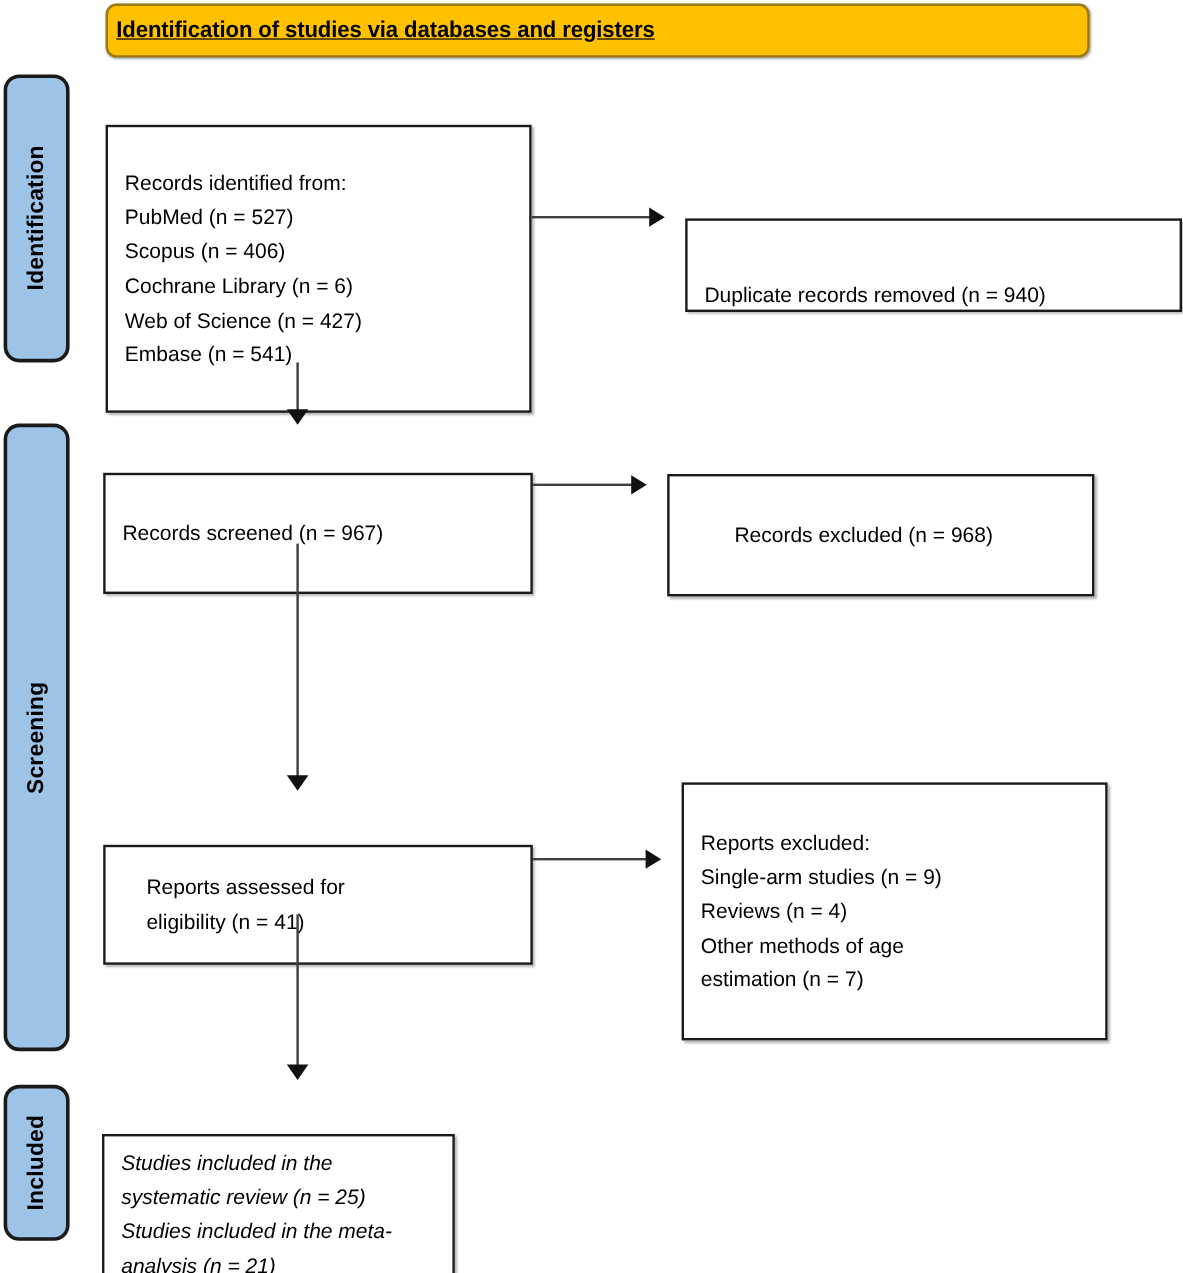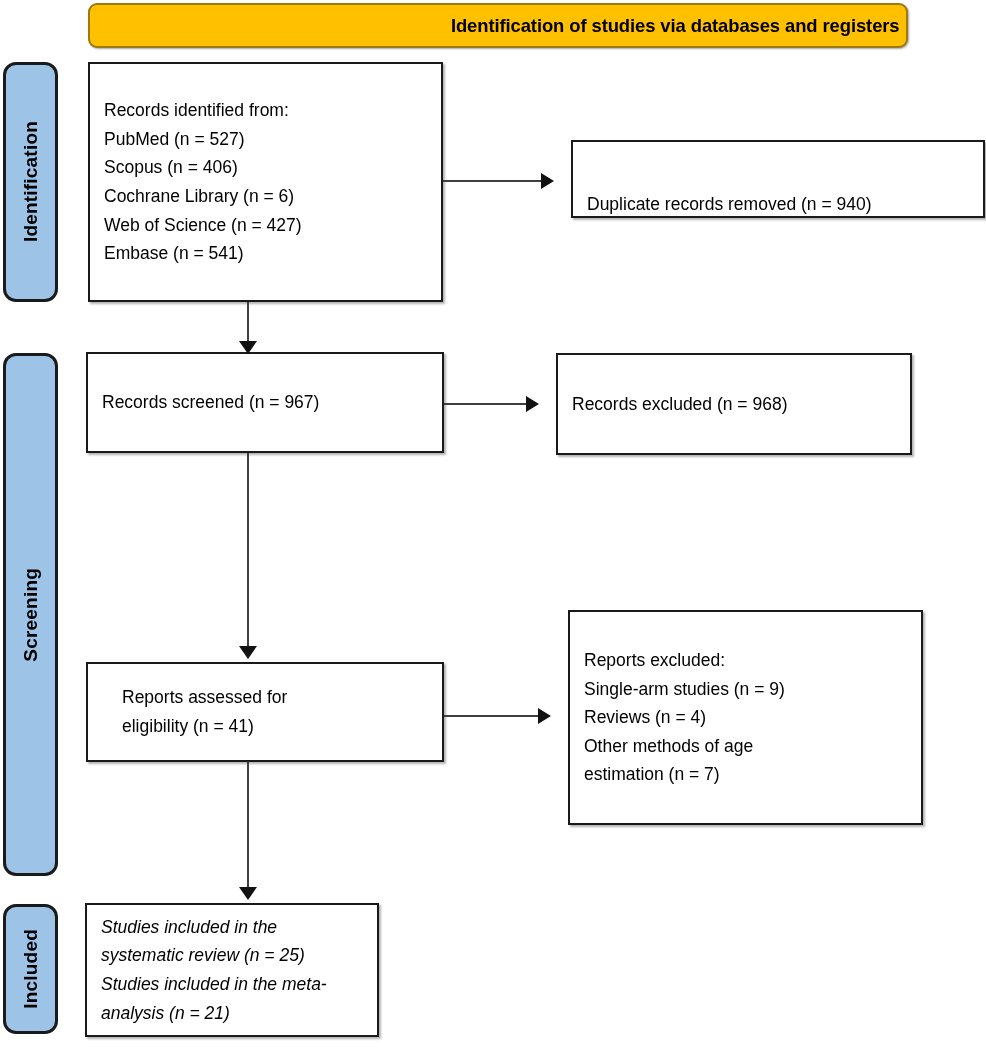--- a/index.html
+++ b/index.html
@@ -25,22 +25,23 @@
     left: 88px;
     top: 3px;
     width: 820px;
     height: 45px;
     background: #FFC000;
     border: 2px solid #9C7A10;
     border-radius: 9px;
     box-sizing: border-box;
     display: flex;
     align-items: center;
-    justify-content: flex-end;
+    justify-content: flex-start;
     box-shadow: 1px 1px 2px rgba(0,0,0,0.35);
+    text-decoration: underline;
   }
   .banner-text {
     font-size: 19px;
     font-weight: bold;
     letter-spacing: -0.1px;
     color: #000000;
     white-space: nowrap;
     transform: scaleX(0.97);
   }
 
@@ -70,34 +71,35 @@
 
   
   .box {
     position: absolute;
     background: #ffffff;
     border: 2px solid #1a1a1a;
     box-sizing: border-box;
     box-shadow: 2px 2px 2px rgba(0,0,0,0.30);
     display: flex;
     align-items: center;
+    margin-top: 42px;
   }
   .box-text {
     padding: 0 14px;
     font-size: 17.5px;
     line-height: 1.63;
     color: #000000;
     white-space: pre-line;
   }
   .box-text.center-line { line-height: 1.3; }
 
   #box-identified      { left: 88px;  top: 62px;  width: 355px; height: 240px; }
   #box-duplicates      { left: 571px; top: 140px; width: 414px; height: 78px; align-items: flex-end; }
   #box-screened        { left: 86px;  top: 352px; width: 358px; height: 101px; }
-  #box-rec-excluded    { left: 556px; top: 353px; width: 356px; height: 102px; }
+  #box-rec-excluded    { left: 556px; top: 353px; width: 356px; height: 102px; padding-left: 40px; }
   #box-eligibility     { left: 86px;  top: 662px; width: 358px; height: 100px; padding-left: 20px; }
   #box-rep-excluded    { left: 568px; top: 610px; width: 355px; height: 215px; }
   #box-included        { left: 85px;  top: 903px; width: 294px; height: 134px; font-style: italic; }
 
   
   .conn-line {
     position: absolute;
     background: #3f3f3f;
   }
   .v-line { width: 2px; }

